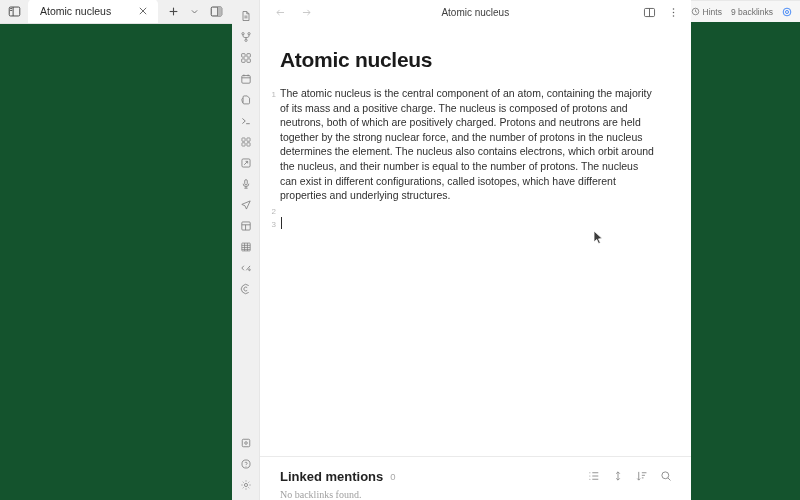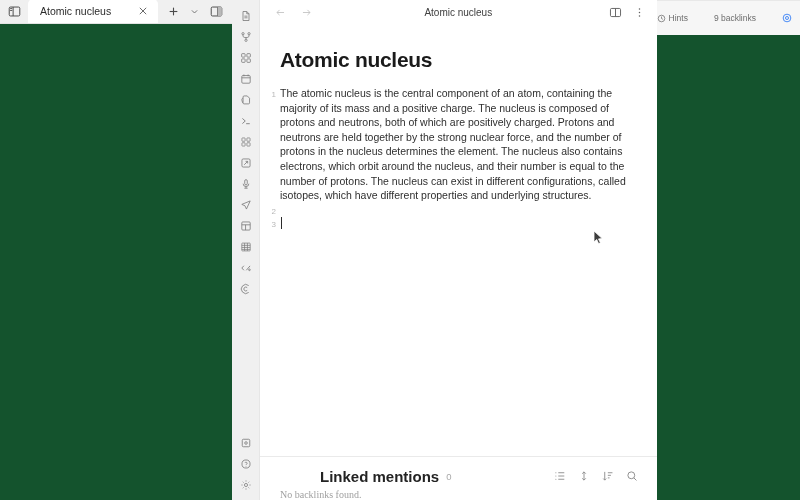--- a/index.html
+++ b/index.html
@@ -211,24 +211,23 @@
     padding: 0 0 0 0;
   }
   .mentions-inner { padding: 0 0 0 20px; }
   .mrow {
     display: flex;
     align-items: center;
     height: 30px;
     padding-top: 8px;
   }
   .mtitle {
-    font-size: 15px;
+    font-size: 13px;
     font-weight: bold;
     color: #232323;
-    margin-left: 40px;
   }
   .mcount {
     font-size: 9.5px;
     color: #a9a9a9;
     margin-left: 7px;
   }
   .micons {
     margin-left: auto;
     display: flex; align-items: center; gap: 11px;
     padding-right: 18px;
@@ -242,29 +241,29 @@
     font-family: Liberation Serif, serif;
   }
   .munlinked {
     font-size: 10.5px;
     color: #8e8e8e;
     padding-top: 27px;
   }
 
   
   .statusbar {
-    height: 35px;
+    height: 22px;
     min-height: 18px;
     background: #f6f6f6;
     border-top: 1px solid #e8e8e8;
     display: flex;
     align-items: center;
     justify-content: flex-end;
     padding-right: 8px;
-    gap: 26px;
+    gap: 9px;
     font-size: 8.5px;
     color: #6d6d6d;
   }
   .sb-item { display: flex; align-items: center; gap: 3px; }
   .sb-sync { color: #3b82f6; display: flex; align-items: center; }
 
   svg { display: block; }
 </style>
 </head>
 <body>

